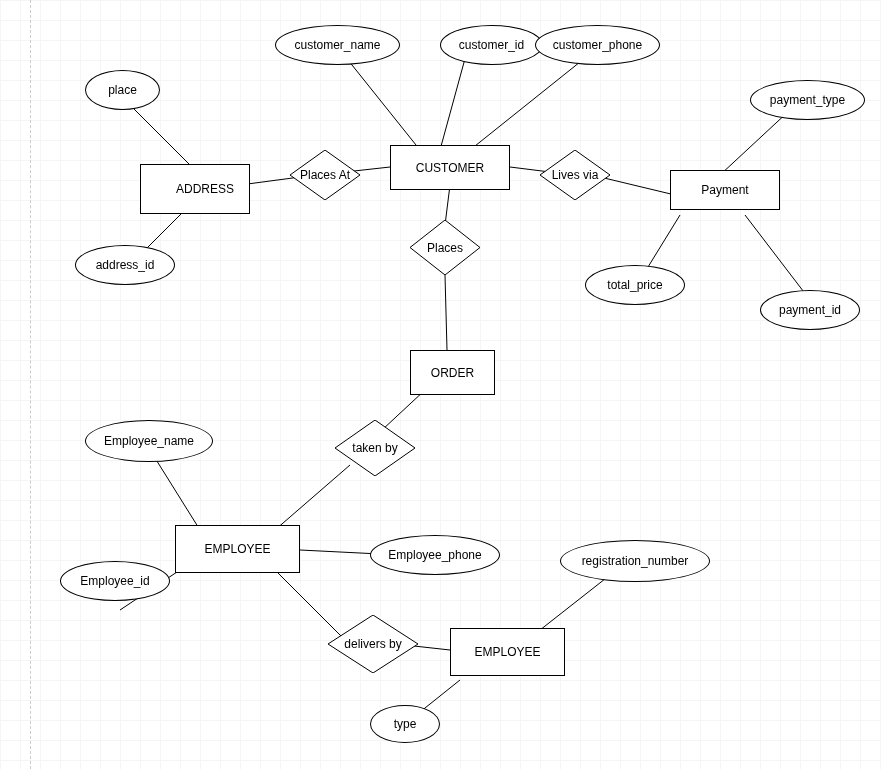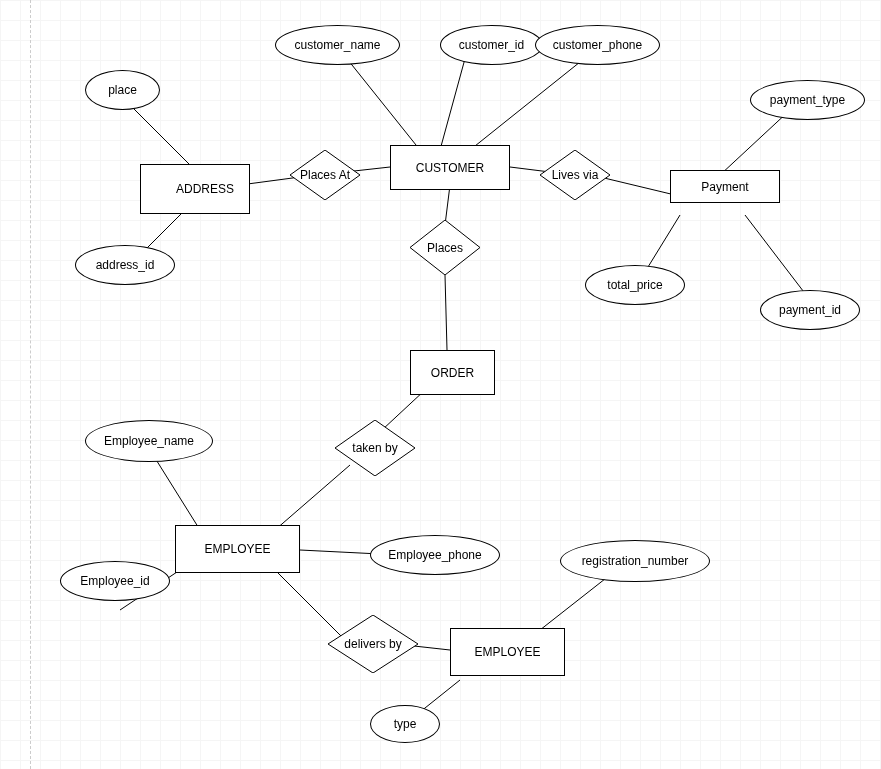--- a/index.html
+++ b/index.html
@@ -163,21 +163,21 @@
   <div class="node attr" style="left:370px; top:705px; width:70px; height:38px;">
     <span>type</span>
   </div>
 
   <div class="node entity" style="left:140px; top:164px; width:110px; height:50px;padding-left:24px;">
     <span>ADDRESS</span>
   </div>
   <div class="node entity" style="left:390px; top:145px; width:120px; height:45px;">
     <span>CUSTOMER</span>
   </div>
-  <div class="node entity" style="left:670px; top:170px; width:110px; height:33px;text-align:right;">
+  <div class="node entity" style="left:670px; top:170px; width:110px; height:40px;text-align:right;">
     <span>Payment</span>
   </div>
   <div class="node entity" style="left:410px; top:350px; width:85px; height:45px;">
     <span>ORDER</span>
   </div>
   <div class="node entity" style="left:175px; top:525px; width:125px; height:48px;">
     <span>EMPLOYEE</span>
   </div>
   <div class="node entity" style="left:450px; top:628px; width:115px; height:48px;">
     <span>EMPLOYEE</span>

